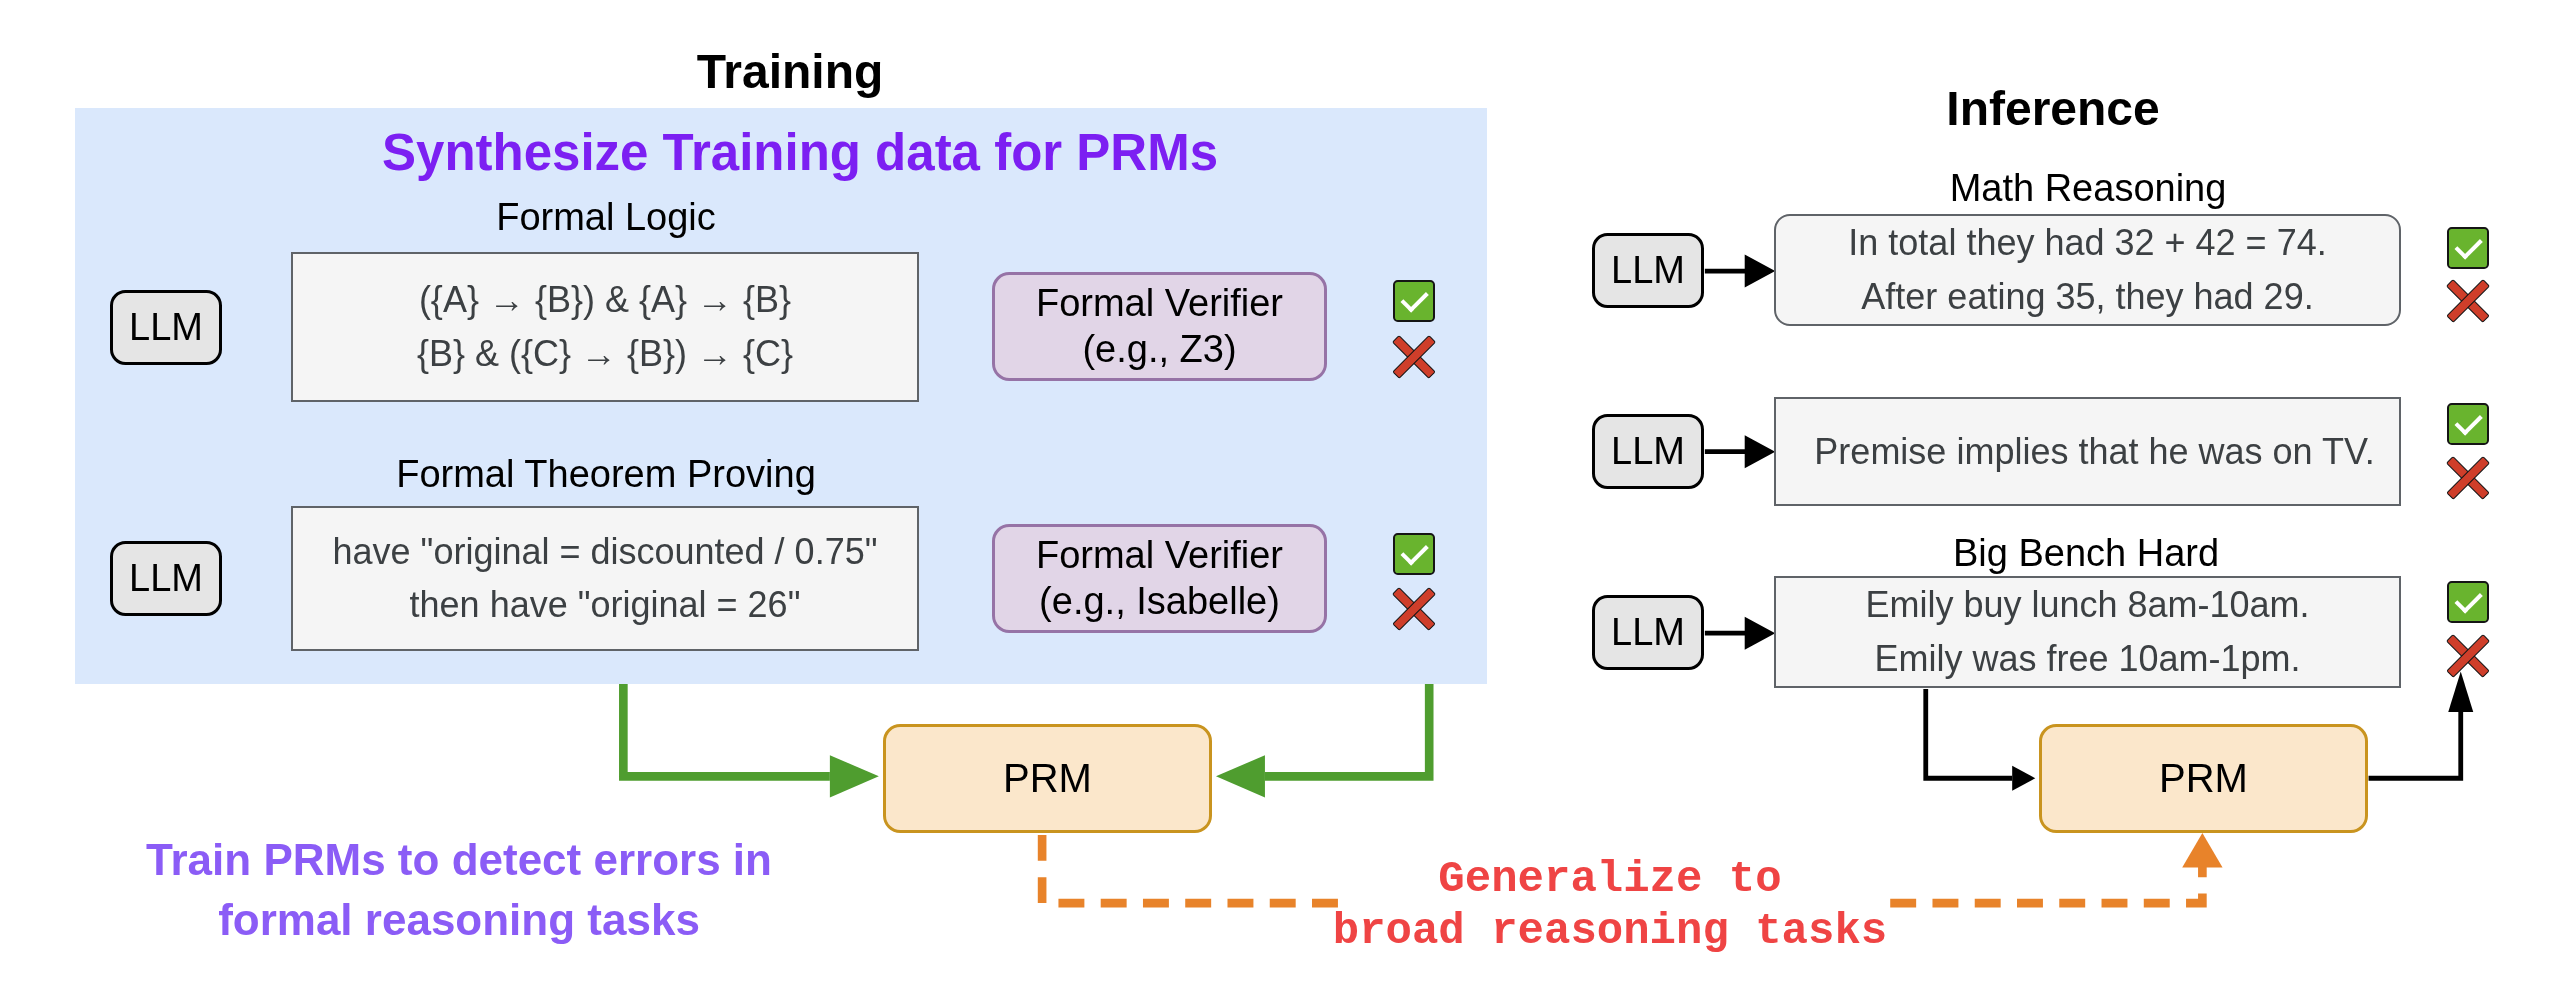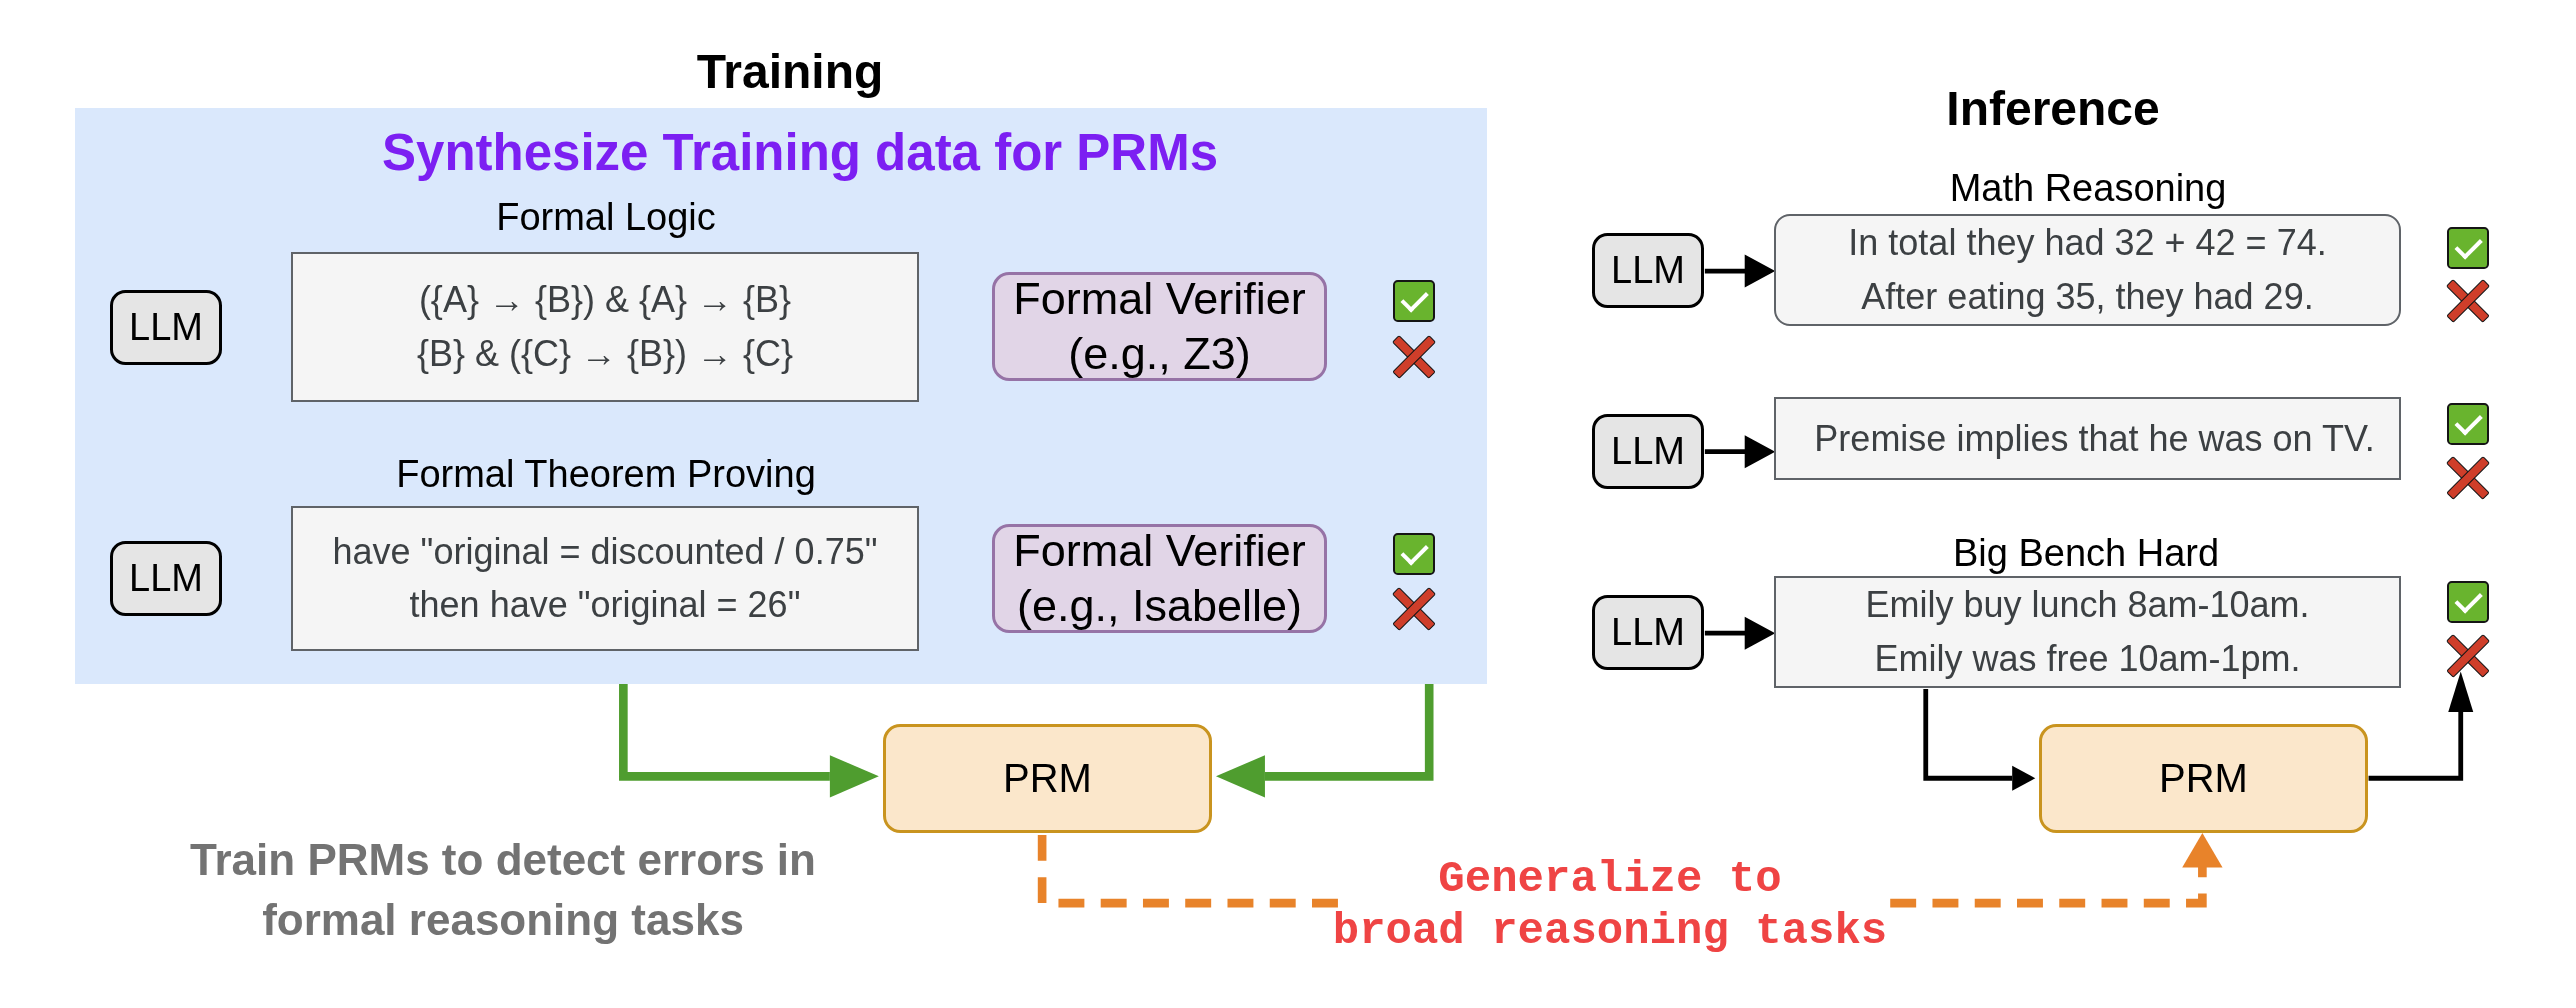--- a/index.html
+++ b/index.html
@@ -25,28 +25,28 @@
     font-size:38px;box-sizing:border-box;
   }
   .gray-box{
     background:#f5f5f5;border:2.9px solid #5f6368;box-sizing:border-box;
     display:flex;flex-direction:column;align-items:center;justify-content:center;
     gap:11.5px;font-size:36px;color:#3c4043;
   }
   .verifier-box{
     background:#e1d5e7;border:3.8px solid #9673a6;border-radius:17.3px;box-sizing:border-box;
     display:flex;flex-direction:column;align-items:center;justify-content:center;
-    gap:3.8px;font-size:45px;color:#000;
+    gap:3.8px;font-size:38px;color:#000;
   }
   .prm-box{
     background:#fbe7cb;border:3.8px solid #c9941f;border-radius:17.3px;box-sizing:border-box;
     display:flex;align-items:center;justify-content:center;font-size:40px;color:#000;
   }
   .caption{font-size:44px;font-weight:bold;text-align:center;}
-  .caption-green{color:#737373;line-height:60px;margin-left:44px;}
+  .caption-green{color:#8b5cf6;line-height:60px;}
   .caption-orange{color:#ef4444;line-height:52px;font-family:Liberation Mono, monospace;}
 
   .check{
     width:42px;height:42px;background:#69b42e;border:2.9px solid #151515;
     border-radius:4.8px;box-sizing:border-box;position:absolute;
   }
   .check .tick{
     position:absolute;left:6.7px;top:8.6px;width:21px;height:10.6px;
     border-left:4.8px solid #fff;border-bottom:4.8px solid #fff;
     transform:rotate(-45deg);
@@ -197,21 +197,21 @@
       <span class="bar b1"></span>
       <span class="bar b2"></span>
     </div>
 
   <div class="abs cx task-label" style="left:2086px;top:368px;margin-top:28px;">NLI</div>
 
   <div class="abs llm-box" style="left:1592px;top:414px;">
     <span>LLM</span>
   </div>
 
-  <div class="abs gray-box" style="left:1774px;top:397px;width:627px;height:83px;padding-left:14px;">
+  <div class="abs gray-box" style="left:1774px;top:397px;width:627px;height:109px;padding-left:14px;">
     <span>Premise implies that he was on TV.</span>
   </div>
 
   <div class="check" style="left:2447px;top:403px;">
       <span class="tick"></span>
     </div>
   <div class="cross" style="left:2447px;top:457px;">
       <span class="bar b1"></span>
       <span class="bar b2"></span>
     </div>

